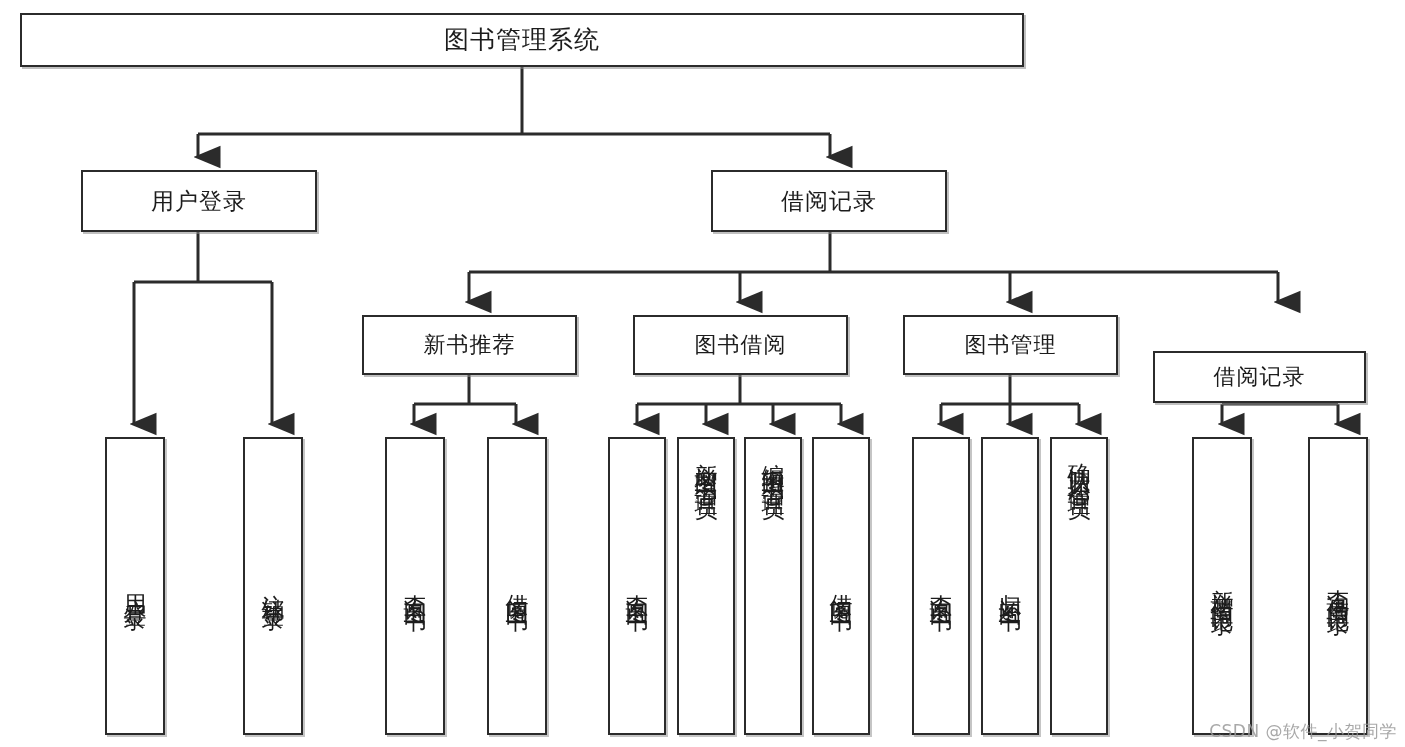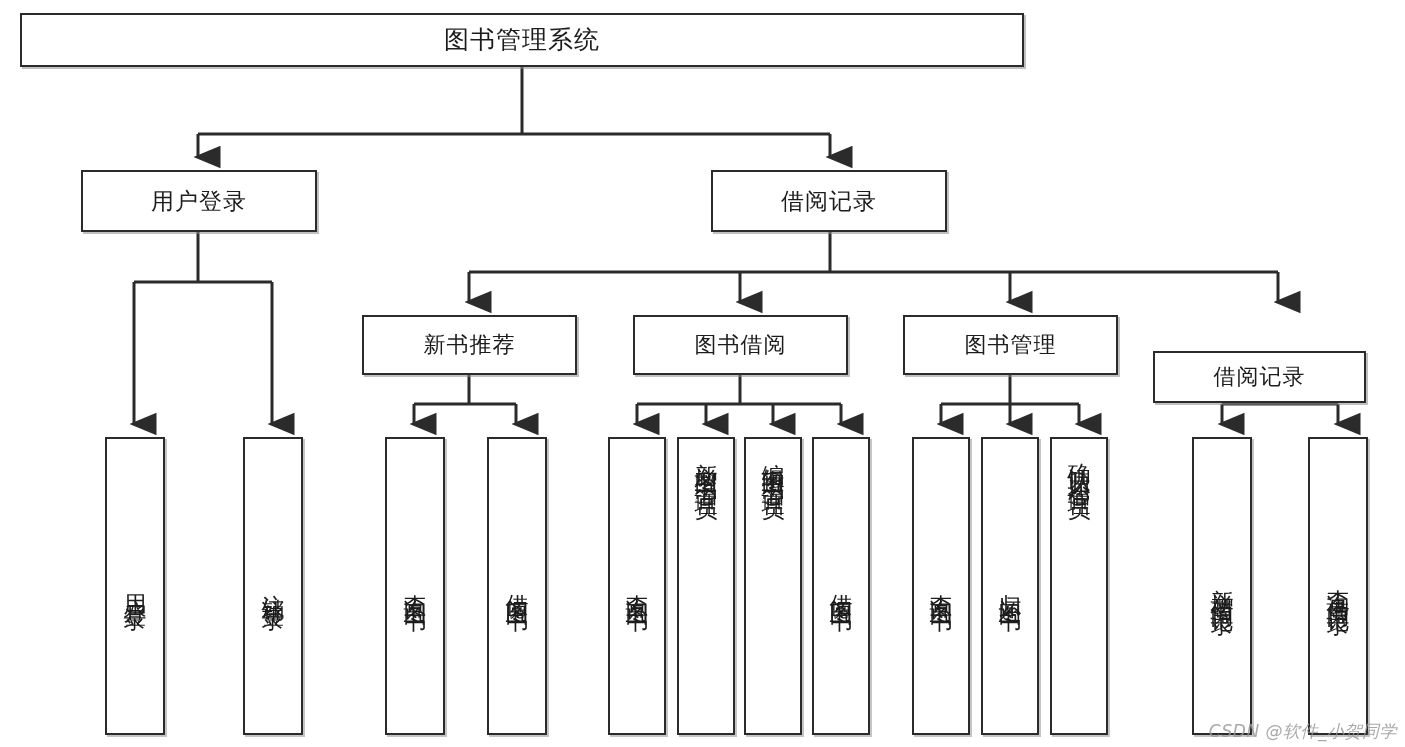--- a/index.html
+++ b/index.html
@@ -69,21 +69,20 @@
   
   #watermark{
     position:absolute;
     right:8px;
     bottom:4px;
     font-size:17px;
     color:#9a9a9a;
     letter-spacing:.5px;
     white-space:nowrap;
     opacity:.85;
-    font-style:italic;
   }
 </style>
 </head>
 <body>
 
 <div id="canvas">
 
   <svg id="wires" viewBox="0 0 1405 747" width="1405" height="747" aria-hidden="true">
     <defs>
       <marker id="arrow" viewBox="0 0 12 12" refX="6" refY="10" markerWidth="9" markerHeight="9" orient="auto-start-reverse">

